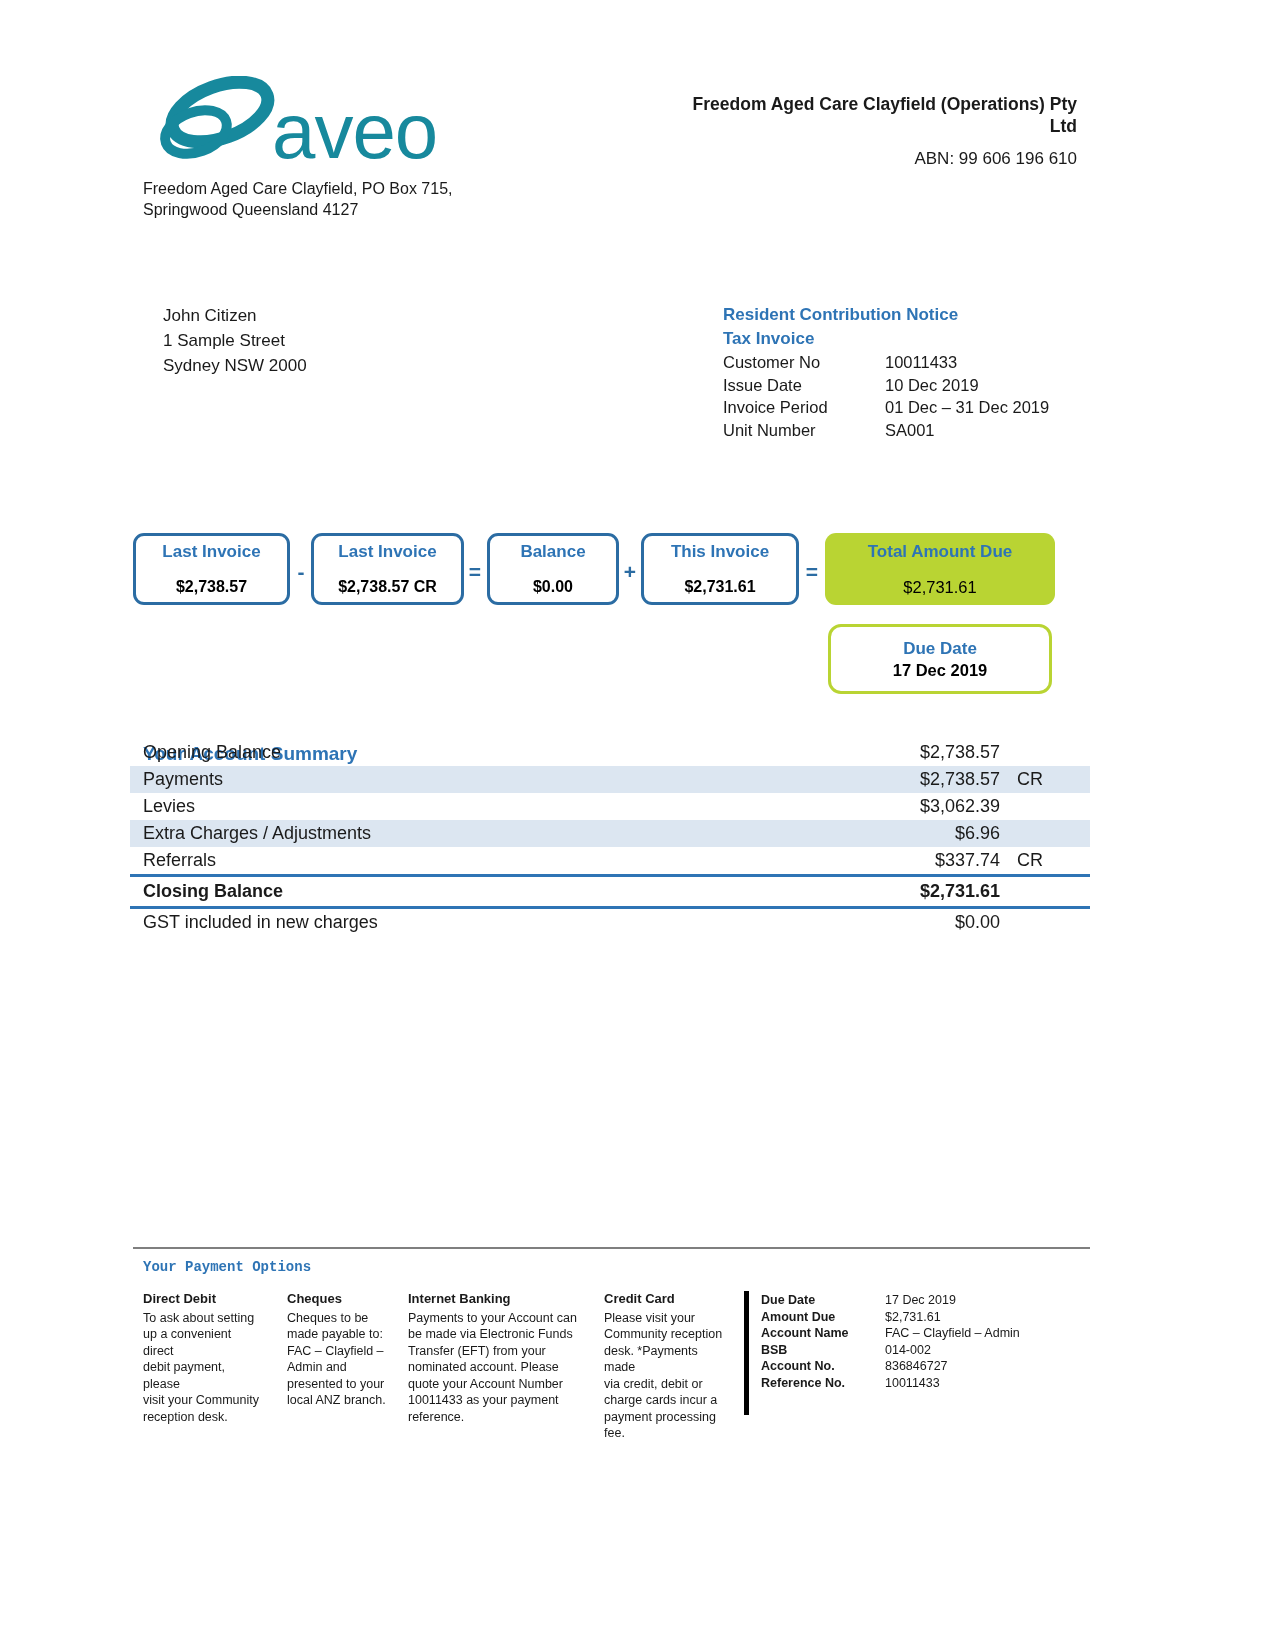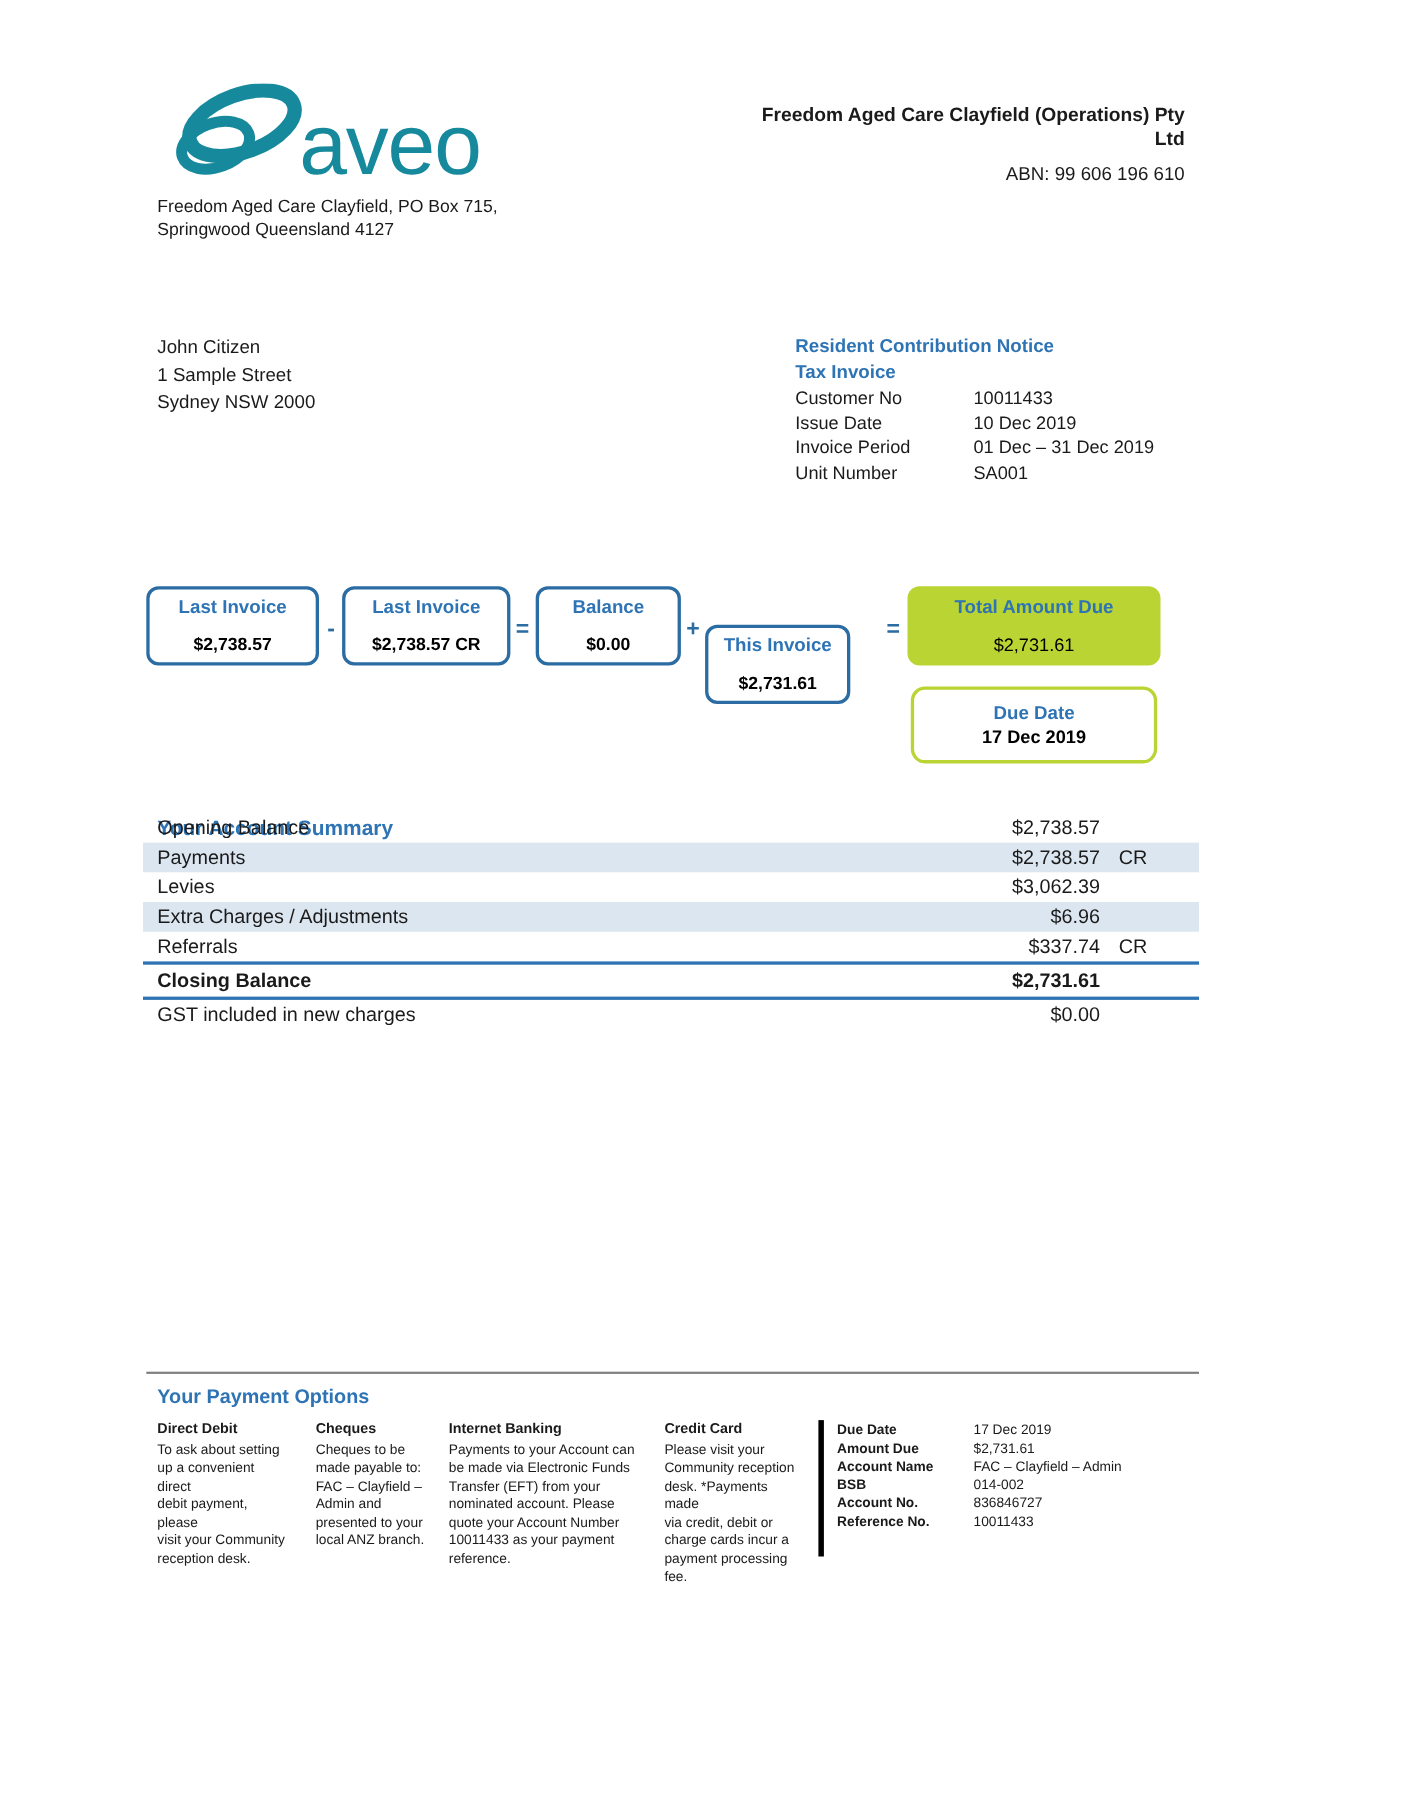--- a/index.html
+++ b/index.html
@@ -18,21 +18,21 @@
   }
   .abs{position:absolute;}
 
   
   .logo-word{color:var(--teal);font-size:78px;font-weight:400;letter-spacing:-1px;line-height:1;}
   .company-name{font-size:17.5px;font-weight:bold;text-align:right;line-height:22px;white-space:pre-line;}
   .abn{font-size:17px;text-align:right;}
   .sender{font-size:16px;line-height:21px;white-space:pre-line;}
 
   
-  .recipient{font-size:17px;line-height:25px;white-space:pre-line;}
+  .recipient{font-size:17px;line-height:25px;white-space:pre-line;margin-left:20px;}
   .meta-title{color:var(--blue);font-weight:bold;font-size:17px;line-height:24px;}
   .meta-row{display:flex;font-size:16.5px;line-height:22.5px;}
   .meta-row .lbl{width:162px;font-weight:normal;}
   .meta-row .val{flex:1;}
 
   
   .calc-box{
     position:absolute;top:533px;height:72px;border:3px solid var(--boxblue);
     border-radius:11px;background:#fff;display:flex;flex-direction:column;
     align-items:center;justify-content:center;gap:16px;
@@ -55,21 +55,21 @@
   .sum-table{position:absolute;left:130px;top:739px;width:960px;font-size:18px;}
   .sum-row{display:flex;align-items:center;height:27px;}
   .sum-row .lbl{flex:1;padding-left:13px;}
   .sum-row .amt{width:170px;text-align:right;}
   .sum-row .sfx{width:90px;padding-left:17px;}
   .sum-row.shaded{background:var(--shade);}
   .sum-row.total{font-weight:bold;border-top:3px solid var(--blue);border-bottom:3px solid var(--blue);height:35px;}
 
   
   .pay-line{position:absolute;left:133px;top:1247px;width:957px;height:2px;background:var(--gray);}
-  .pay-head{color:var(--blue);font-weight:bold;font-size:18px;}
+  .pay-head{color:var(--blue);font-weight:bold;font-size:14px;font-family:Liberation Mono, monospace;}
   .pay-col{position:absolute;top:1291px;font-size:12.5px;line-height:16.5px;}
   .pay-col .t{font-weight:bold;font-size:13px;margin-bottom:2px;}
   .pay-col .b{white-space:pre-line;}
   .pay-bar{position:absolute;left:744px;top:1291px;width:5px;height:124px;background:#000;}
   .pay-details{position:absolute;left:761px;top:1292px;font-size:12.5px;line-height:16.5px;}
   .pd-row{display:flex;}
   .pd-row .lbl{width:124px;font-weight:bold;}
 </style>
 </head>
 <body>
@@ -124,21 +124,21 @@
 <div class="calc-box" style="left:311px;width:153px;">
   <div class="t">Last Invoice</div>
   <div class="a">$2,738.57 CR</div>
 </div>
 <div class="op" style="left:467px;">=</div>
 <div class="calc-box" style="left:487px;width:132px;">
   <div class="t">Balance</div>
   <div class="a">$0.00</div>
 </div>
 <div class="op" style="left:622px;">+</div>
-<div class="calc-box" style="left:641px;width:132px;margin-top:35px;">
+<div class="calc-box" style="left:641px;width:158px;">
   <div class="t">This Invoice</div>
   <div class="a">$2,731.61</div>
 </div>
 <div class="op" style="left:804px;">=</div>
 <div class="calc-box green" style="left:825px;width:230px;">
   <div class="t">Total Amount Due</div>
   <div class="a">$2,731.61</div>
 </div>
 
 <div class="due-box">

